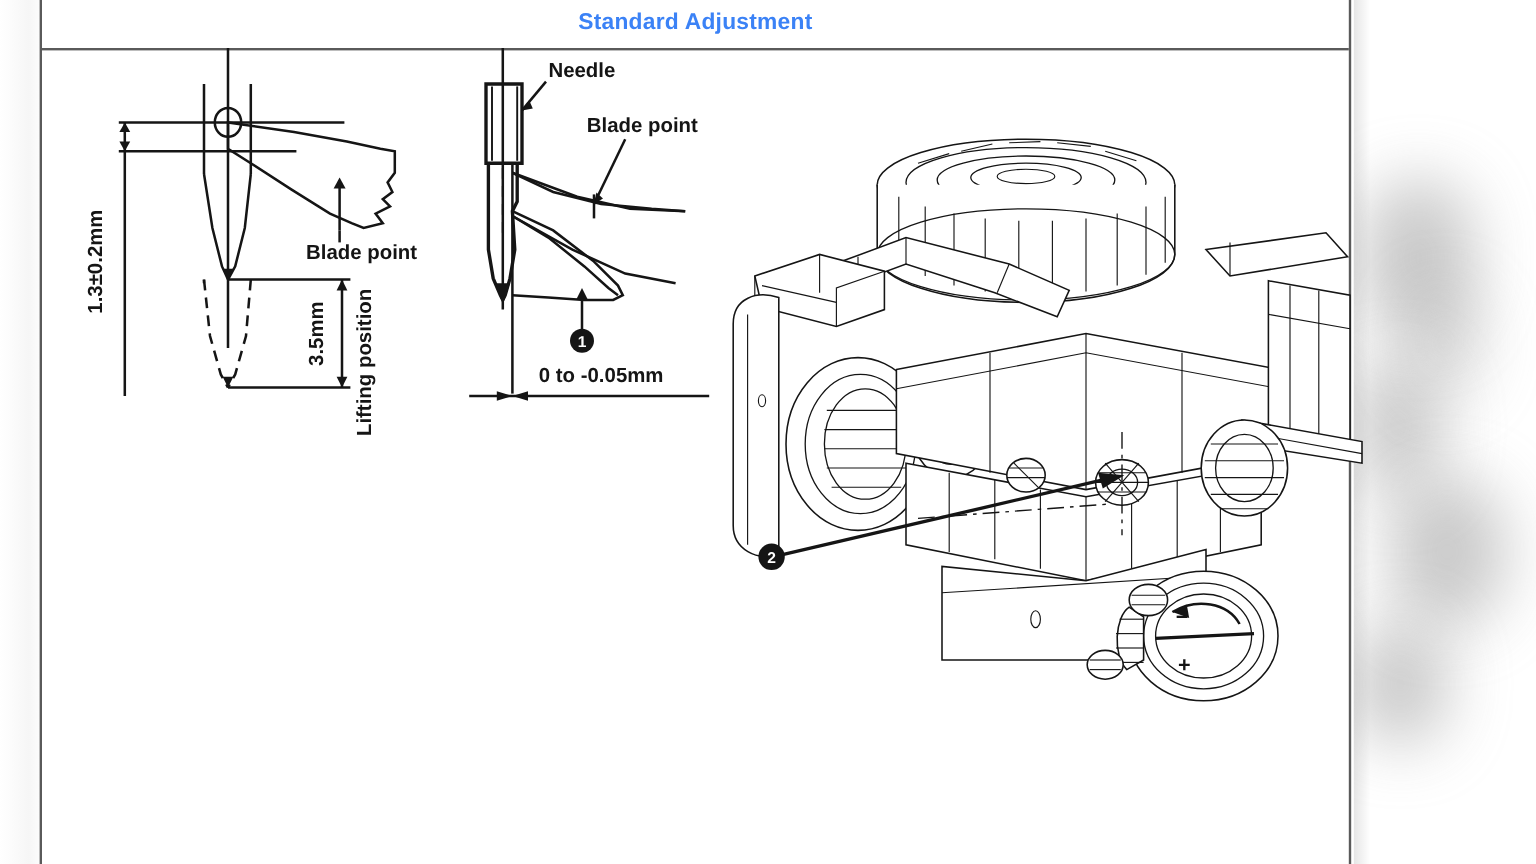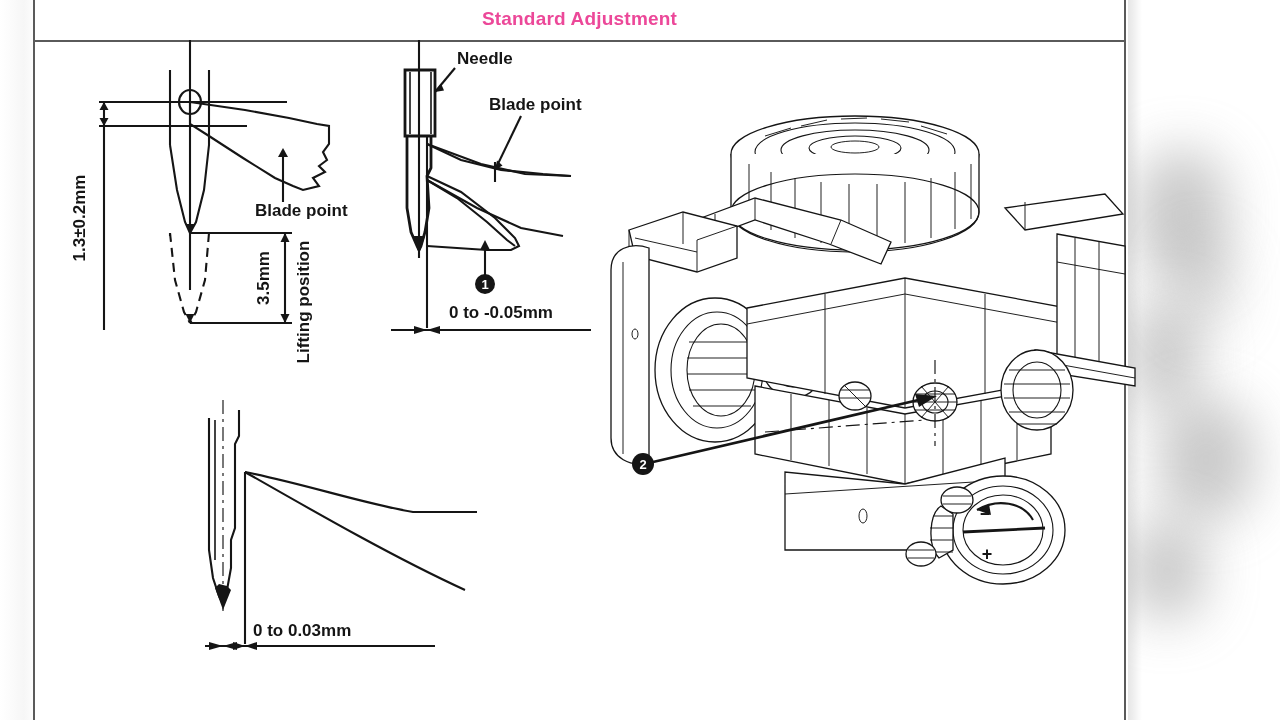--- a/index.html
+++ b/index.html
@@ -47,21 +47,21 @@
     border: 2px solid #5a5a5a;
     border-top: none;
     background: #ffffff;
     box-sizing: border-box;
   }
   .header-band {
     position: absolute; left: 0; top: 0; right: 0; height: 54px;
     display: flex; align-items: center; justify-content: center;
   }
   .header-title {
-    font-size: 19px; font-weight: bold; color: #ec4899;
+    font-size: 19px; font-weight: bold; color: #3b82f6;
     letter-spacing: .2px;
     margin-top: 12px;
   }
   .header-rule {
     position: absolute; left: 0; right: 0; top: 54px;
     height: 2px; background: #5a5a5a;
   }
 
   .content-area {
     position: absolute; left: 0; top: 56px; right: 0; bottom: 0;
@@ -224,46 +224,20 @@
           <text class="marker-num" x="94" y="249" text-anchor="middle">1</text>
 
           <text class="lbl lbl-17" x="58" y="278">0 to -0.05mm</text>
 
           <line class="ln ln-med" x1="0" y1="290" x2="200" y2="290"></line>
           <path class="fill-dk" d="M36 290 l-13 -4 l0 8 z"></path>
           <path class="fill-dk" d="M36 290 l13 -4 l0 8 z"></path>
         </svg>
       </div>
 
-      <div class="figure" id="fig-blade-clearance">
-        <svg width="330" height="270" viewBox="0 0 330 270">
-
-          <line class="ln ln-hair dashdot" x1="58" y1="0" x2="58" y2="215"></line>
-
-          <path class="ln ln-med" d="M44 18 L44 150 L48 178 L54 196 L58 204"></path>
-          <path class="ln ln-med" d="M74 10 L74 36 L70 44 L70 128 L66 140 L66 168 L62 190 L58 204"></path>
-          <line class="ln ln-thin" x1="50" y1="20" x2="50" y2="160"></line>
-
-          <path class="fill-dk" d="M50 188 L58 210 L66 190 L62 186 L54 184 Z"></path>
-
-          <line class="ln ln-med" x1="80" y1="72" x2="80" y2="244"></line>
-
-          <path class="ln ln-med" d="M80 72 C 140 84, 200 104, 248 112 L312 112"></path>
-
-          <path class="ln ln-med" d="M80 72 C 150 112, 230 158, 300 190"></path>
-
-          <text class="lbl lbl-17" x="88" y="236">0 to 0.03mm</text>
-
-          <line class="ln ln-med" x1="40" y1="246" x2="270" y2="246"></line>
-          <path class="fill-dk" d="M58 246 l-14 -4 l0 8 z"></path>
-          <path class="fill-dk" d="M58 246 l14 -4 l0 8 z"></path>
-          <path class="fill-dk" d="M80 246 l-12 -4 l0 8 z"></path>
-          <path class="fill-dk" d="M80 246 l12 -4 l0 8 z"></path>
-        </svg>
-      </div>
 
       <div class="figure" id="fig-machine-assembly">
         <svg width="530" height="520" viewBox="0 0 530 520">
 
           <ellipse class="art" cx="250" cy="52" rx="124" ry="38"></ellipse>
           <ellipse class="art-thin" cx="250" cy="50" rx="100" ry="29"></ellipse>
           <ellipse class="art-thin" cx="250" cy="48" rx="74" ry="20"></ellipse>
           <ellipse class="art-thin" cx="250" cy="46" rx="46" ry="12"></ellipse>
           <ellipse class="art-fine" cx="250" cy="45" rx="24" ry="6"></ellipse>
 

